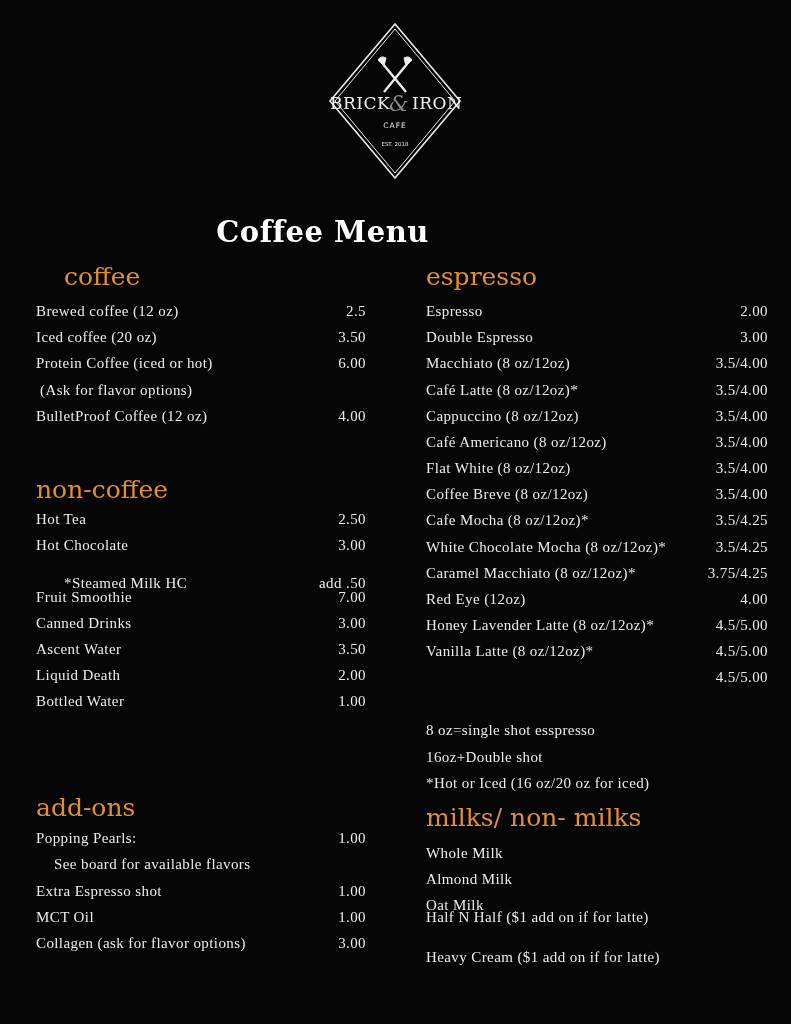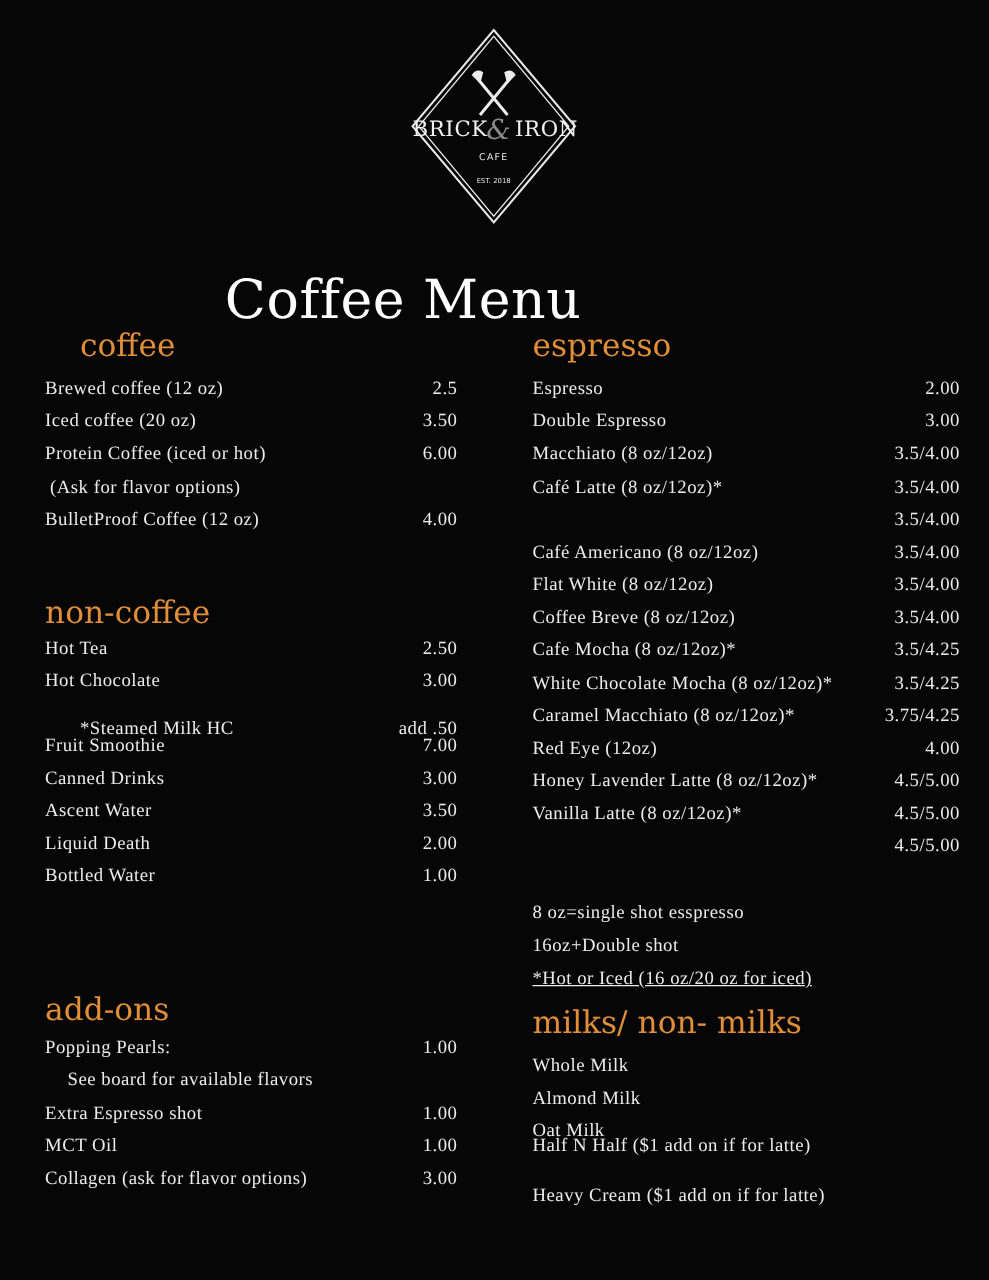--- a/index.html
+++ b/index.html
@@ -12,22 +12,23 @@
       overflow: hidden;
     }
     .logo {
       position: absolute; left: 328px; top: 22px;
       width: 134px; height: 158px;
     }
     .logo svg { width: 100%; height: 100%; }
     .title {
       position: absolute; left: 0; width: 645px; top: 215px;
       text-align: center;
-      font-size: 43px; color: #ffffff; letter-spacing: 0.5px;
+      font-size: 29px; color: #ffffff; letter-spacing: 0.5px;
       font-family: "DejaVu Serif", serif;
+      font-weight: bold;
     }
     .col { position: absolute; }
     .col-left { left: 36px; width: 330px; }
     .col-right { left: 426px; width: 342px; }
     .heading {
       position: absolute; left: 0;
       color: #e08e37;
       font-size: 25px;
       font-family: "DejaVu Serif", serif;
       white-space: nowrap;
@@ -170,20 +171,21 @@
     </div>
   <div class="row" style="top:350px;">
       <span class="name">Macchiato (8 oz/12oz)</span>
       <span class="price">3.5/4.00</span>
     </div>
   <div class="row" style="top:377px;">
       <span class="name">Café Latte (8 oz/12oz)*</span>
       <span class="price">3.5/4.00</span>
     </div>
   <div class="row" style="top:403px;">
+      <span class="name">Cappuccino (8 oz/12oz)</span>
       <span class="price">3.5/4.00</span>
     </div>
   <div class="row" style="top:429px;">
       <span class="name">Café Americano (8 oz/12oz)</span>
       <span class="price">3.5/4.00</span>
     </div>
   <div class="row" style="top:455px;">
       <span class="name">Flat White (8 oz/12oz)</span>
       <span class="price">3.5/4.00</span>
     </div>
@@ -214,21 +216,21 @@
   <div class="row" style="top:638px;">
       <span class="name">Vanilla Latte (8 oz/12oz)*</span>
       <span class="price">4.5/5.00</span>
     </div>
   <div class="row" style="top:664px;">
       <span class="price">4.5/5.00</span>
     </div>
 
   <div class="note" style="top:717px;">8 oz=single shot esspresso</div>
   <div class="note" style="top:744px;">16oz+Double shot</div>
-  <div class="note" style="top:770px;text-decoration:underline;">*Hot or Iced (16 oz/20 oz for iced)</div>
+  <div class="note" style="top:770px;">*Hot or Iced (16 oz/20 oz for iced)</div>
 
   <div class="heading" style="top:803px;">milks/ non- milks</div>
   <div class="note" style="top:840px;">Whole Milk</div>
   <div class="note" style="top:866px;">Almond Milk</div>
   <div class="note" style="top:892px;">Oat Milk</div>
   <div class="note" style="top:876px;margin-top:28px;">Half N Half ($1 add on if for latte)</div>
   <div class="note" style="top:944px;">Heavy Cream ($1 add on if for latte)</div>
 </div>
 
 </body></html>

